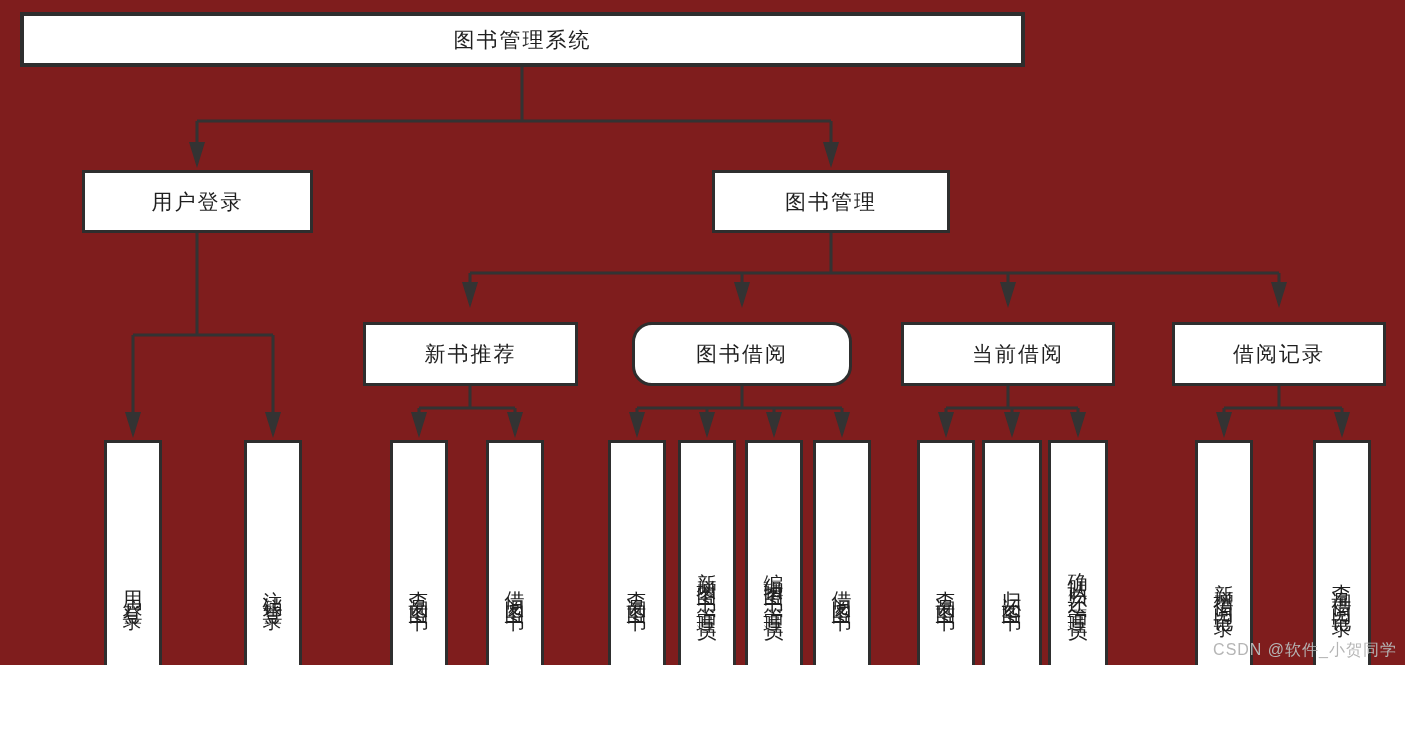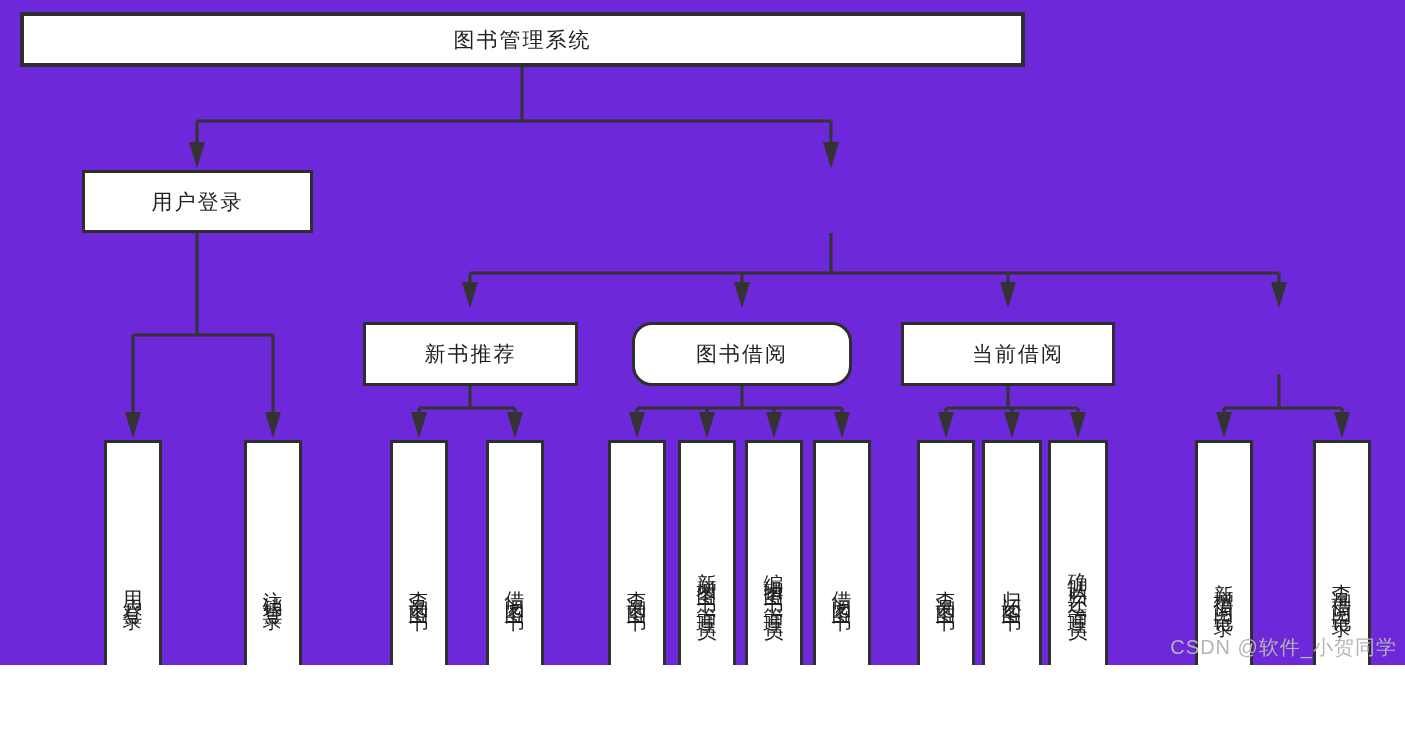--- a/index.html
+++ b/index.html
@@ -4,21 +4,21 @@
 <style>
   html, body {
     margin: 0;
     padding: 0;
     background: #ffffff;
   }
   .stage {
     position: relative;
     width: 1405px;
     height: 665px;
-    background: #6d28d9;
+    background: #7f1d1d;
     font-family: "Liberation Sans", "DejaVu Sans", sans-serif;
     overflow: hidden;
   }
   .connectors {
     position: absolute;
     left: 0;
     top: 0;
     z-index: 1;
   }
   .node {
@@ -52,21 +52,21 @@
     font-size: 20px;
     letter-spacing: 7px;
     line-height: 1;
     white-space: nowrap;
   }
   .node.leaf.wide { width: 60px; }
   .watermark {
     position: absolute;
     right: 8px;
     bottom: 4px;
-    font-size: 20px;
+    font-size: 16px;
     color: #b5b5b5;
     letter-spacing: 1px;
     z-index: 3;
   }
 </style>
 </head>
 <body>
 
 <div class="stage">
 
@@ -109,24 +109,26 @@
       <polygon points="1004,412 1020,412 1012,438"></polygon>
       <polygon points="1070,412 1086,412 1078,438"></polygon>
       <polygon points="1216,412 1232,412 1224,438"></polygon>
       <polygon points="1334,412 1350,412 1342,438"></polygon>
     </g>
   </svg>
 
   <div class="node root">图书管理系统</div>
 
   <div class="node l2 a">用户登录</div>
+  <div class="node l2 b">图书管理</div>
 
   <div class="node l3 a">新书推荐</div>
   <div class="node l3 b">图书借阅</div>
   <div class="node l3 c">当前借阅</div>
+  <div class="node l3 d">借阅记录</div>
 
   <div class="node leaf" style="left:104px">用户登录</div>
   <div class="node leaf" style="left:244px">注销登录</div>
   <div class="node leaf" style="left:390px">查询图书</div>
   <div class="node leaf" style="left:486px">借阅图书</div>
   <div class="node leaf" style="left:608px">查询图书</div>
   <div class="node leaf" style="left:678px">新增图书（管理员）</div>
   <div class="node leaf" style="left:745px">编辑图书（管理员）</div>
   <div class="node leaf" style="left:813px">借阅图书</div>
   <div class="node leaf" style="left:917px">查询图书</div>

